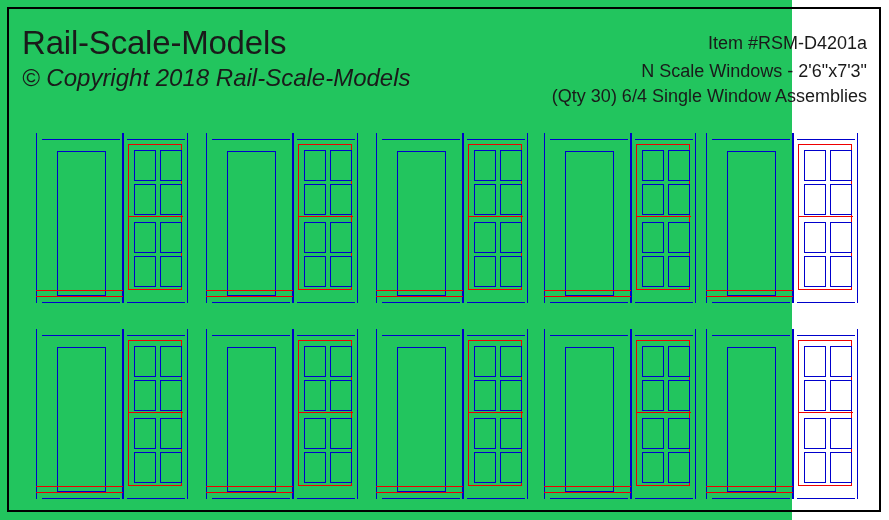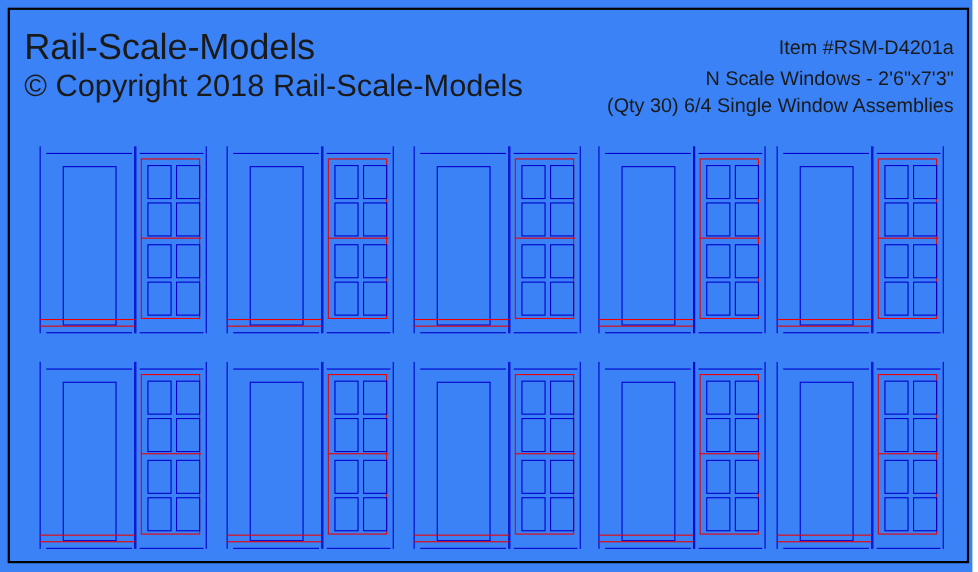--- a/index.html
+++ b/index.html
@@ -9,23 +9,23 @@
     background: #ffffff;
   }
   body {
     font-family: "Liberation Sans", sans-serif;
     width: 889px;
     height: 520px;
     overflow: hidden;
   }
   #sheet {
     position: relative;
-    width: 884px;
+    width: 792px;
     height: 520px;
-    background: #3b82f6;
+    background: #22c55e;
     box-sizing: border-box;
   }
   #page-border {
     position: absolute;
     left: 7px;
     top: 7px;
     width: 874px;
     height: 505px;
     border: 2px solid #000000;
     box-sizing: border-box;
@@ -46,25 +46,26 @@
     text-align: left;
   }
   #brand-title {
     font-size: 33px;
     line-height: 38px;
     color: #1a1a1a;
     white-space: nowrap;
     letter-spacing: -0.2px;
   }
   #brand-copyright {
-    font-size: 28px;
+    font-size: 24px;
     line-height: 26px;
     color: #1a1a1a;
     white-space: nowrap;
     margin-top: 3px;
+    font-style: italic;
   }
   #item-block {
     position: absolute;
     right: 22px;
     top: 28px;
     text-align: right;
   }
   #item-number {
     font-size: 18px;
     line-height: 30px;

